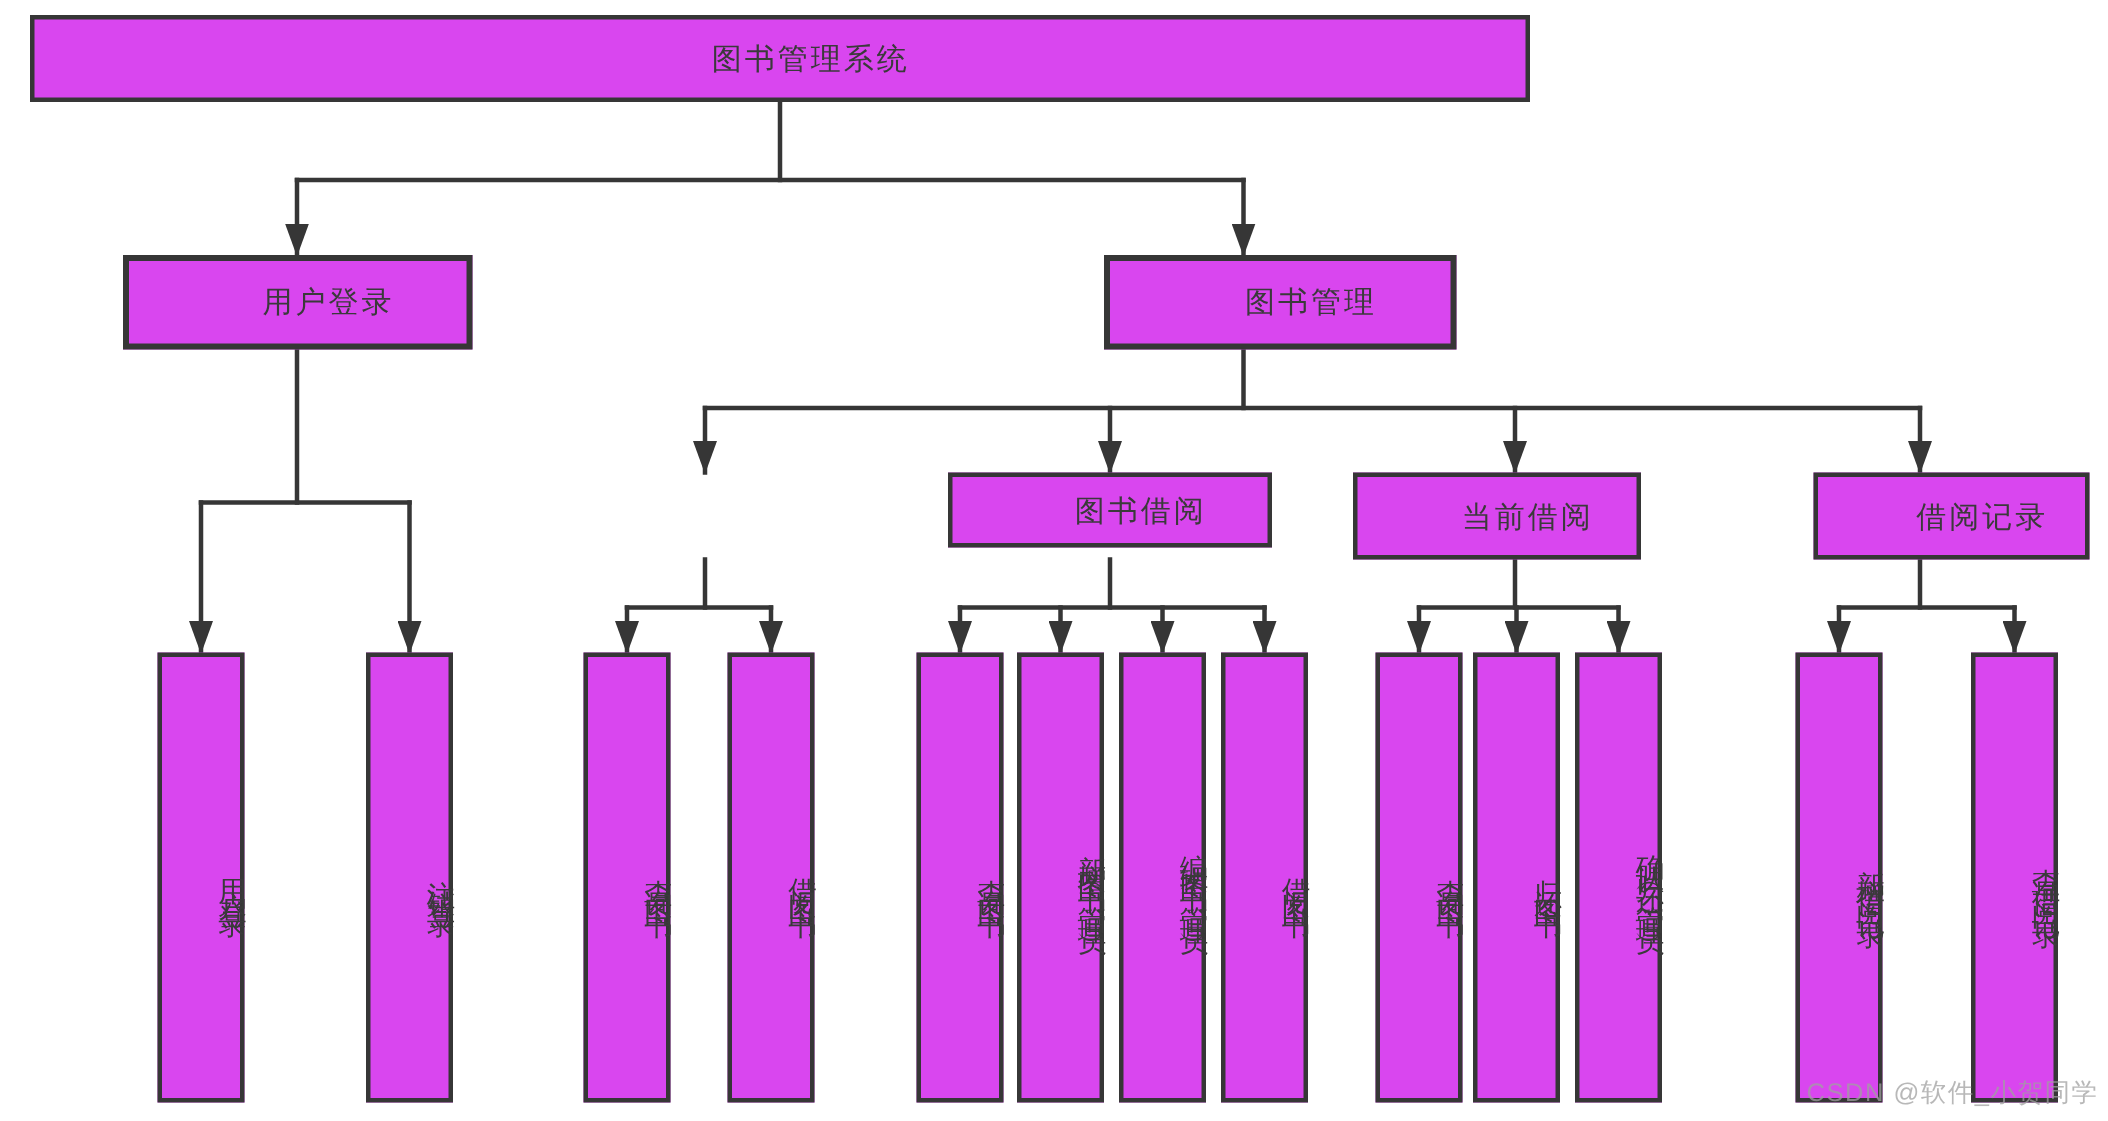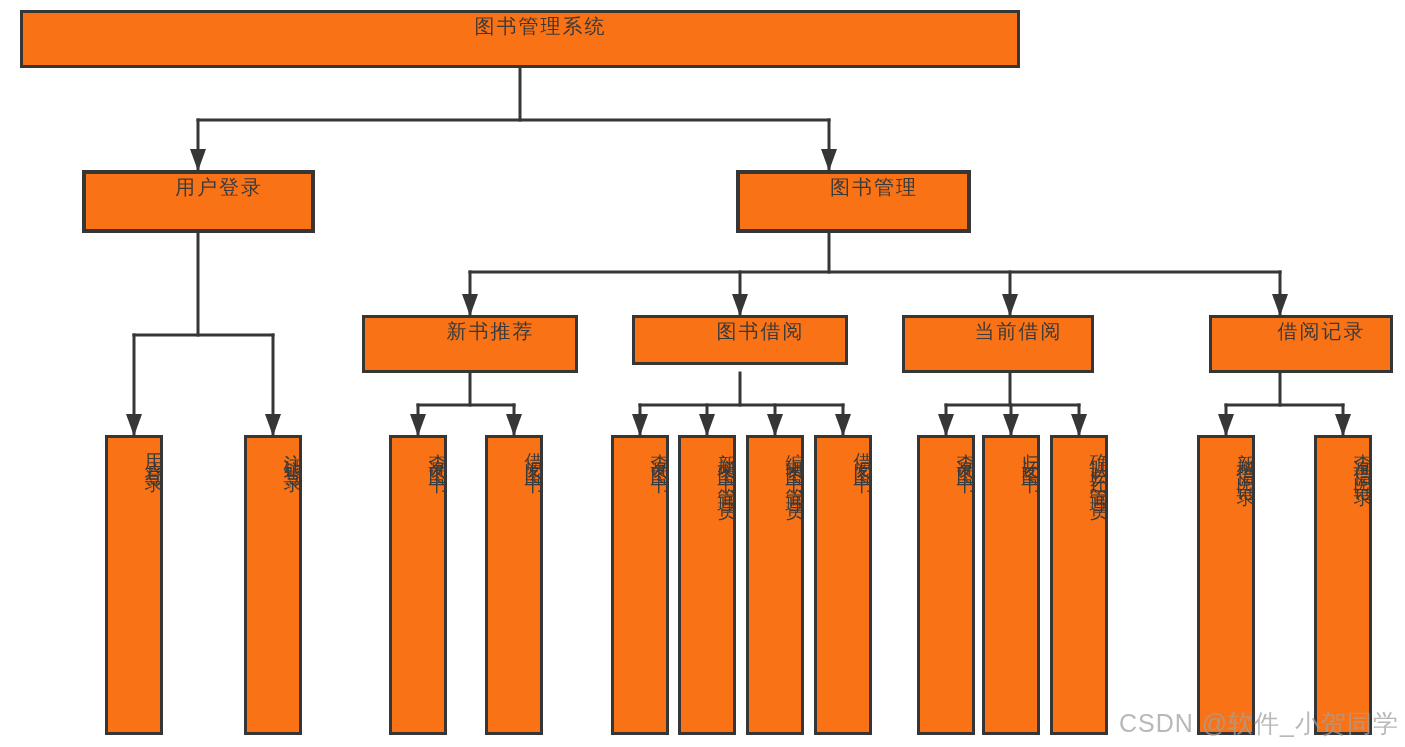--- a/index.html
+++ b/index.html
@@ -14,44 +14,44 @@
   }
   .wires {
     position: absolute;
     left: 0; top: 0;
     width: 1405px; height: 747px;
     z-index: 1;
   }
   .node {
     position: absolute;
     box-sizing: border-box;
-    background: #f97316;
+    background: #d946ef;
     border: 3px solid #363636;
     display: flex;
-    align-items: flex-start;
+    align-items: center;
     justify-content: center;
     z-index: 2;
     padding-left: 41px;
   }
   .hnode { font-size: 20px; letter-spacing: 2px; white-space: nowrap; }
   .lv2 { border-width: 4px; }
   .vnode { width: 58px; height: 300px; top: 435px; }
   .vnode .vtxt {
     writing-mode: vertical-rl;
     text-orientation: mixed;
     font-size: 19px;
     line-height: 1;
     letter-spacing: 7px;
     white-space: nowrap;
   }
   .watermark {
     position: absolute;
     right: 6px;
     bottom: 7px;
-    font-size: 25px;
+    font-size: 17px;
     letter-spacing: 1px;
     color: rgba(160, 160, 160, 0.75);
     z-index: 5;
     white-space: nowrap;
   }
 </style>
 </head>
 <body>
 
 <div class="canvas">
@@ -125,23 +125,20 @@
     <span>图书管理系统</span>
   </div>
 
   <div class="node hnode lv2" style="left:82px;top:170px;width:233px;height:63px">
     <span>用户登录</span>
   </div>
   <div class="node hnode lv2" style="left:736px;top:170px;width:235px;height:63px">
     <span>图书管理</span>
   </div>
 
-  <div class="node hnode" style="left:362px;top:315px;width:216px;height:58px">
-    <span>新书推荐</span>
-  </div>
   <div class="node hnode" style="left:632px;top:315px;width:216px;height:50px">
     <span>图书借阅</span>
   </div>
   <div class="node hnode" style="left:902px;top:315px;width:192px;height:58px">
     <span>当前借阅</span>
   </div>
   <div class="node hnode" style="left:1209px;top:315px;width:184px;height:58px">
     <span>借阅记录</span>
   </div>
 

